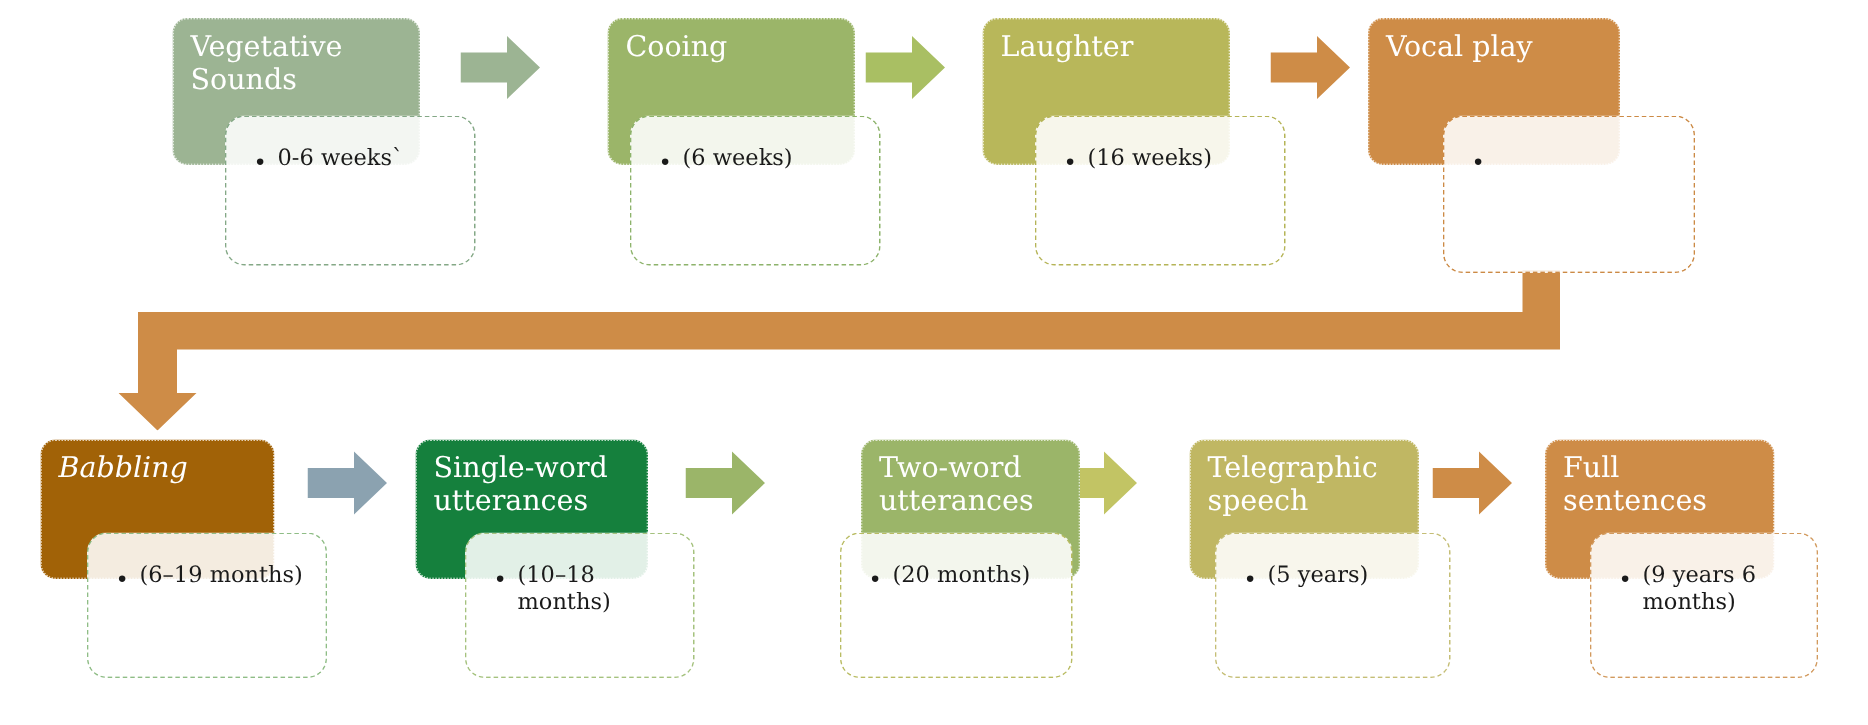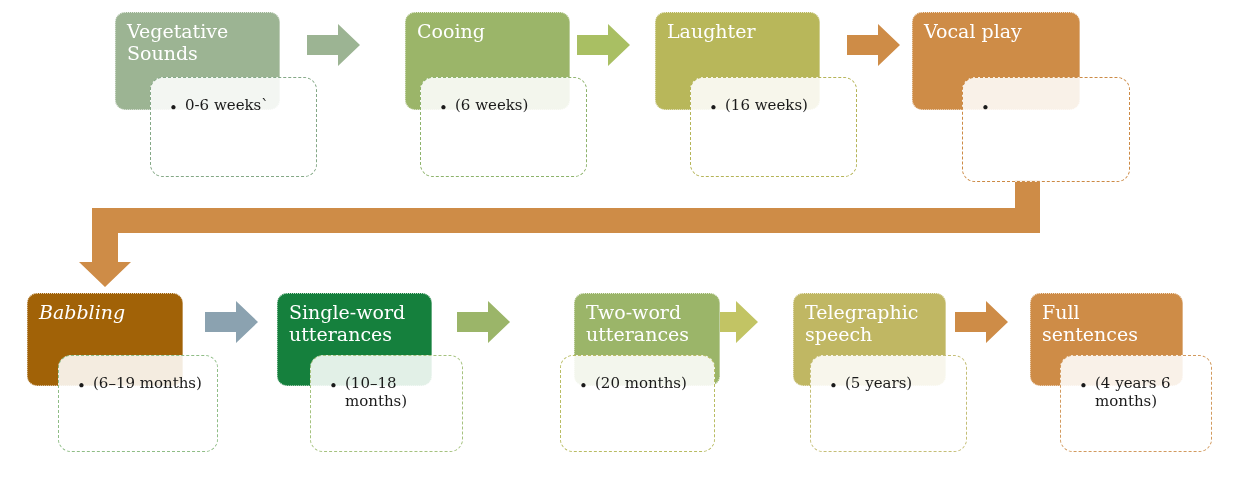--- a/index.html
+++ b/index.html
@@ -130,21 +130,21 @@
   </div>
   <div class="stage-card" style="left: 810px; top: 355px; width: 157px; height: 97px; border-color: rgb(197, 190, 118);">
     <div class="card-pad">
         <span class="bullet">•</span>
         <span class="detail-text">(5 years)</span>
       </div>
   </div>
   <div class="stage-card" style="left: 1060px; top: 355px; width: 152px; height: 97px; border-color: rgb(210, 154, 94);">
     <div class="card-pad">
         <span class="bullet">•</span>
-        <span class="detail-text">(4 years 6 months)</span>
+        <span class="detail-text">(9 years 6 months)</span>
       </div>
   </div>
 
   <div class="flow-arrow" style="left:307px;top:23px;">
     <svg width="53" height="44" viewBox="0 0 53 44">
         <polygon points="0,12 31,12 31,1 53,22 31,43 31,32 0,32" fill="#9cb493"></polygon>
       </svg>
   </div>
   <div class="flow-arrow" style="left:577px;top:23px;">
     <svg width="53" height="44" viewBox="0 0 53 44">

